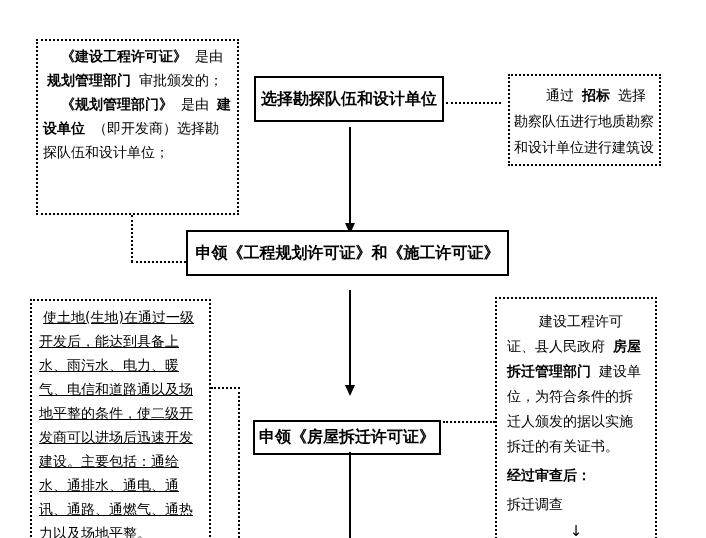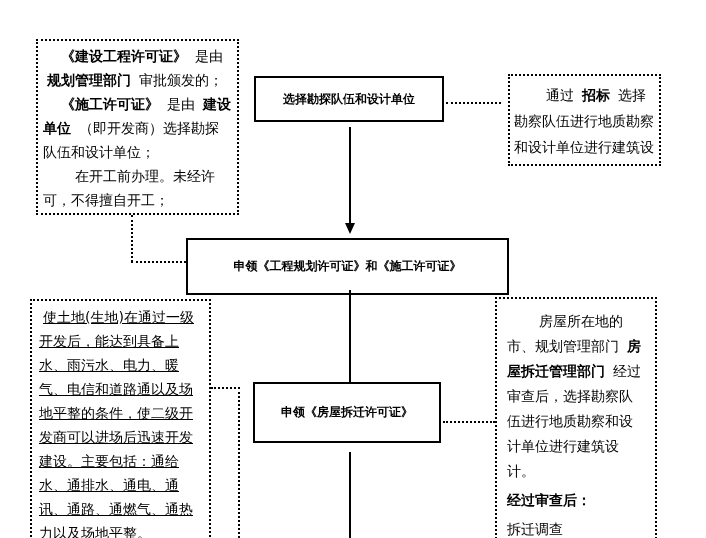--- a/index.html
+++ b/index.html
@@ -6,21 +6,21 @@
   html,body { background:#fff; }
   #canvas {
     position:relative; width:706px; height:538px; overflow:hidden;
     background:#fff; color:#000;
     font-family:"DejaVu Sans","Liberation Sans",sans-serif;
   }
   
   .box-solid {
     position:absolute; border:2px solid #000; background:#fff;
     display:flex; align-items:center; justify-content:center;
-    font-weight:bold; font-size:12px; text-align:center; white-space:nowrap;
+    font-weight:bold; font-size:16px; text-align:center; white-space:nowrap;
   }
   
   .box-dashed {
     position:absolute; border:2px dotted #000; background:#fff;
     font-size:14px; line-height:24px; overflow:hidden; text-align:left;
   }
   .box-dashed p { margin:0; }
   
   .hdot { position:absolute; height:0; border-top:2px dotted #000; }
   .vdot { position:absolute; width:0; border-left:2px dotted #000; }
@@ -33,42 +33,41 @@
     border-top:11px solid #000;
   }
   
   #note-construction { left:20px; top:23px; width:203px; height:176px; padding:3px 5px; }
   #vdot-note1        { left:115px; top:199px; height:47px; }
   #hdot-note1        { left:115px; top:245px; width:55px; }
   #step1             { left:238px; top:60px;  width:190px; height:46px; }
   #hdot-step1        { left:430px; top:86px;  width:55px; }
   #note-bidding      { left:492px; top:58px;  width:153px; height:92px; padding:6px 4px; line-height:26px; }
   #arrow1            { left:324px; top:107px; height:115px; }
-  #step2             { left:170px; top:222px; width:323px; height:57px; }
+  #step2             { left:170px; top:214px; width:323px; height:46px; }
   #arrow2            { left:324px; top:270px; height:114px; }
   #note-land         { left:14px;  top:283px; width:181px; height:242px; padding:4px 7px; }
   #hdot-land         { left:195px; top:371px; width:29px; }
   #vdot-land         { left:222px; top:371px; height:167px; }
-  #step3             { left:237px; top:366px; width:188px; height:61px; }
+  #step3             { left:237px; top:404px; width:188px; height:35px; }
   #hdot-step3        { left:427px; top:405px; width:52px; }
   #arrow3            { left:324px; top:432px; height:106px; }
   #note-demolition   { left:479px; top:281px; width:162px; height:262px; padding:6px; line-height:25px; }
   .mini-title { font-weight:bold; line-height:25px; }
   .mini-step  { line-height:25px; }
   .mini-arrow { text-align:center; height:21px; line-height:21px; font-size:15px; }
 </style>
 </head>
 <body>
 
 <div id="canvas">
 
   <div id="note-construction" class="box-dashed">
       <p style="text-indent: 1em;"><span style="font-weight: bold;">《建设工程许可证》</span><span>是由</span><span style="font-weight: bold;">规划管理部门</span><span>审批颁发的；</span></p>
-      <p style="text-indent: 1em;"><span style="font-weight: bold;">《施工许可证》</span><span>是由</span><span style="font-weight: bold;">建设单位</span><span>（即开发商）选择勘探队伍和设计单位；</span></p>
-      <p style="text-indent: 2em;"><span>在开工前办理。未经许可，不得擅自开工；</span></p>
+      <p style="text-indent: 1em;"><span style="font-weight: bold;">《规划管理部门》</span><span>是由</span><span style="font-weight: bold;">建设单位</span><span>（即开发商）选择勘探队伍和设计单位；</span></p>
     </div>
 
   <div id="vdot-note1" class="vdot"></div>
   <div id="hdot-note1" class="hdot"></div>
 
   <div id="step1" class="box-solid">
     <span>选择勘探队伍和设计单位</span>
   </div>
 
   <div id="hdot-step1" class="hdot"></div>
@@ -104,21 +103,21 @@
 
   <div id="hdot-step3" class="hdot"></div>
 
   <div id="arrow3" class="varrow">
     <div class="shaft"></div>
     <div class="head"></div>
   </div>
 
   <div id="note-demolition" class="box-dashed">
     <div>
-        <p style="text-indent: 2em;"><span>房屋所在地的市、规划管理部门</span><span style="font-weight: bold;">房屋拆迁管理部门</span><span>经过审查后，选择勘察队伍进行地质勘察和设计单位进行建筑设计。</span></p>
+        <p style="text-indent: 2em;"><span>建设工程许可证、县人民政府</span><span style="font-weight: bold;">房屋拆迁管理部门</span><span>建设单位，为符合条件的拆迁人颁发的据以实施拆迁的有关证书。</span></p>
       </div>
     <div class="mini-title">经过审查后：</div>
     <div class="mini-step">拆迁调查</div>
     <div class="mini-arrow">↓</div>
     <div class="mini-arrow">↓</div>
   </div>
 
 </div>
 
 </body></html>

